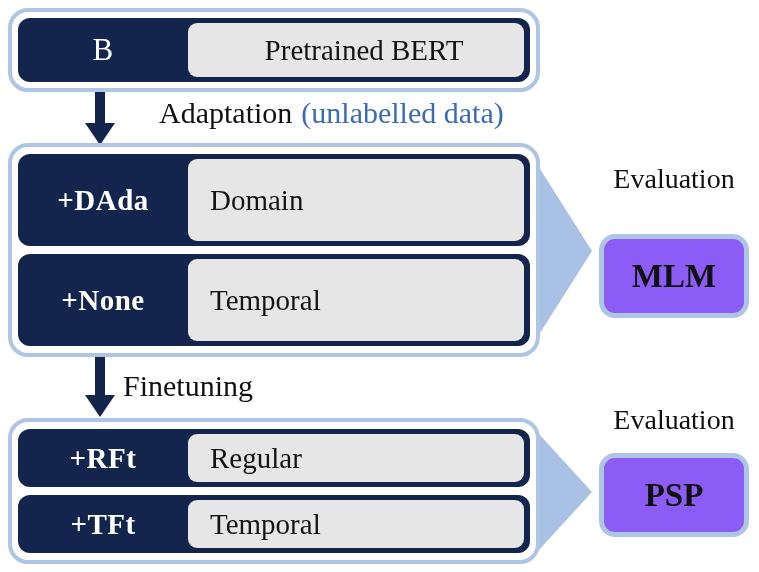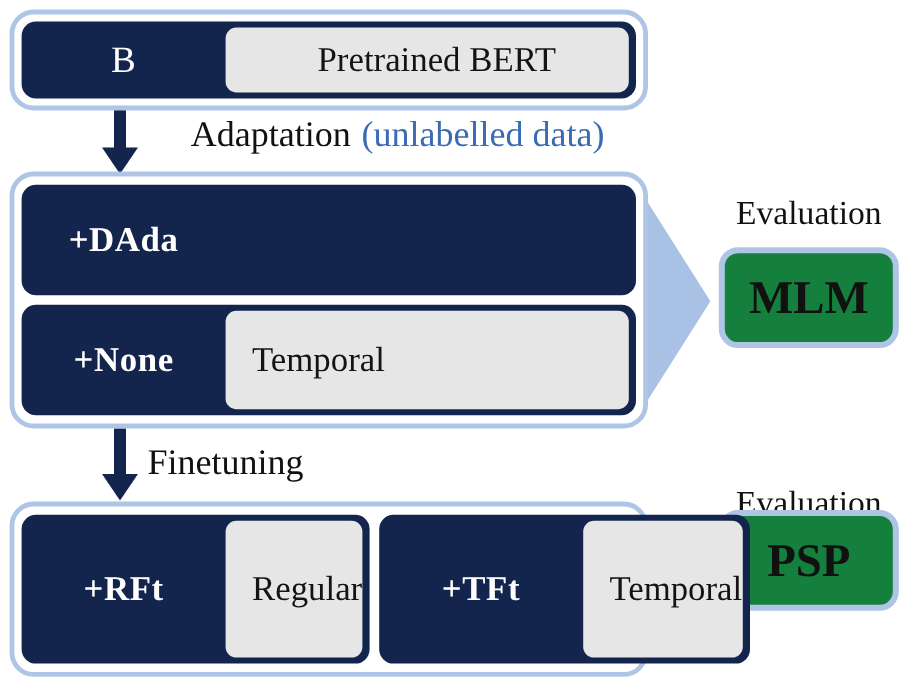--- a/index.html
+++ b/index.html
@@ -14,21 +14,21 @@
     position:relative;width:759px;height:572px;background:#fff;overflow:hidden;
     font-family:"Liberation Serif","DejaVu Serif",serif;color:#111;
   }
   .container{
     position:absolute;left:8px;width:532px;box-sizing:border-box;
     background:#fff;border:4px solid var(--lb);border-radius:20px;
     padding:6px;z-index:2;
   }
   #top-box{top:8px;height:84px;}
   #mid-group{top:143px;height:214px;display:flex;flex-direction:column;gap:8px;padding:7px 6px;}
-  #bottom-group{top:418px;height:146px;display:flex;flex-direction:row;gap:8px;padding:7px 6px;text-align:right;}
+  #bottom-group{top:418px;height:146px;display:flex;flex-direction:column;gap:8px;padding:7px 6px;text-align:right;}
   .row{
     display:flex;align-items:stretch;background:var(--navy);
     border-radius:12px;flex:1;min-height:0;
   }
   #top-box .row{height:100%;}
   .row-label{
     width:170px;flex:0 0 170px;color:#fff;display:flex;align-items:center;justify-content:center;
     font-size:29px;font-weight:bold;letter-spacing:0.5px;
   }
   .row-label.plain{font-weight:normal;font-size:31px;}
@@ -62,23 +62,23 @@
   }
   #chevron-mid{top:150px;height:202px;}
   #chevron-bottom{top:422px;height:140px;}
   .eval-heading{
     position:absolute;left:598px;width:152px;text-align:center;font-size:28px;z-index:1;
   }
   #eval-heading-top{top:163px;}
   #eval-heading-bottom{top:404px;}
   .eval-box{
     position:absolute;left:599px;width:150px;height:84px;box-sizing:border-box;
-    background:#15803d;border:5px solid var(--lb);border-radius:16px;
+    background:#8b5cf6;border:5px solid var(--lb);border-radius:16px;
     display:flex;align-items:center;justify-content:center;
-    font-size:39px;font-weight:bold;color:#111;z-index:1;
+    font-size:33px;font-weight:bold;color:#111;z-index:1;margin-top:28px;
   }
   #mlm-box{top:206px;}
   #psp-box{top:425px;}
 </style>
 </head>
 <body>
 
 <div id="canvas">
 
   <div class="container" id="top-box">
@@ -93,20 +93,21 @@
     <div class="head"></div>
   </div>
   <div class="step-text" id="adaptation-text">
     <span>Adaptation</span>
     <span class="note">(unlabelled data)</span>
   </div>
 
   <div class="container" id="mid-group">
     <div class="row">
       <div class="row-label">+DAda</div>
+      <div class="row-value">Domain</div>
     </div>
     <div class="row">
       <div class="row-label">+None</div>
       <div class="row-value">Temporal</div>
     </div>
   </div>
 
   <div class="chevron" id="chevron-mid"></div>
   <div class="eval-heading" id="eval-heading-top">Evaluation</div>
   <div class="eval-box" id="mlm-box">MLM</div>

